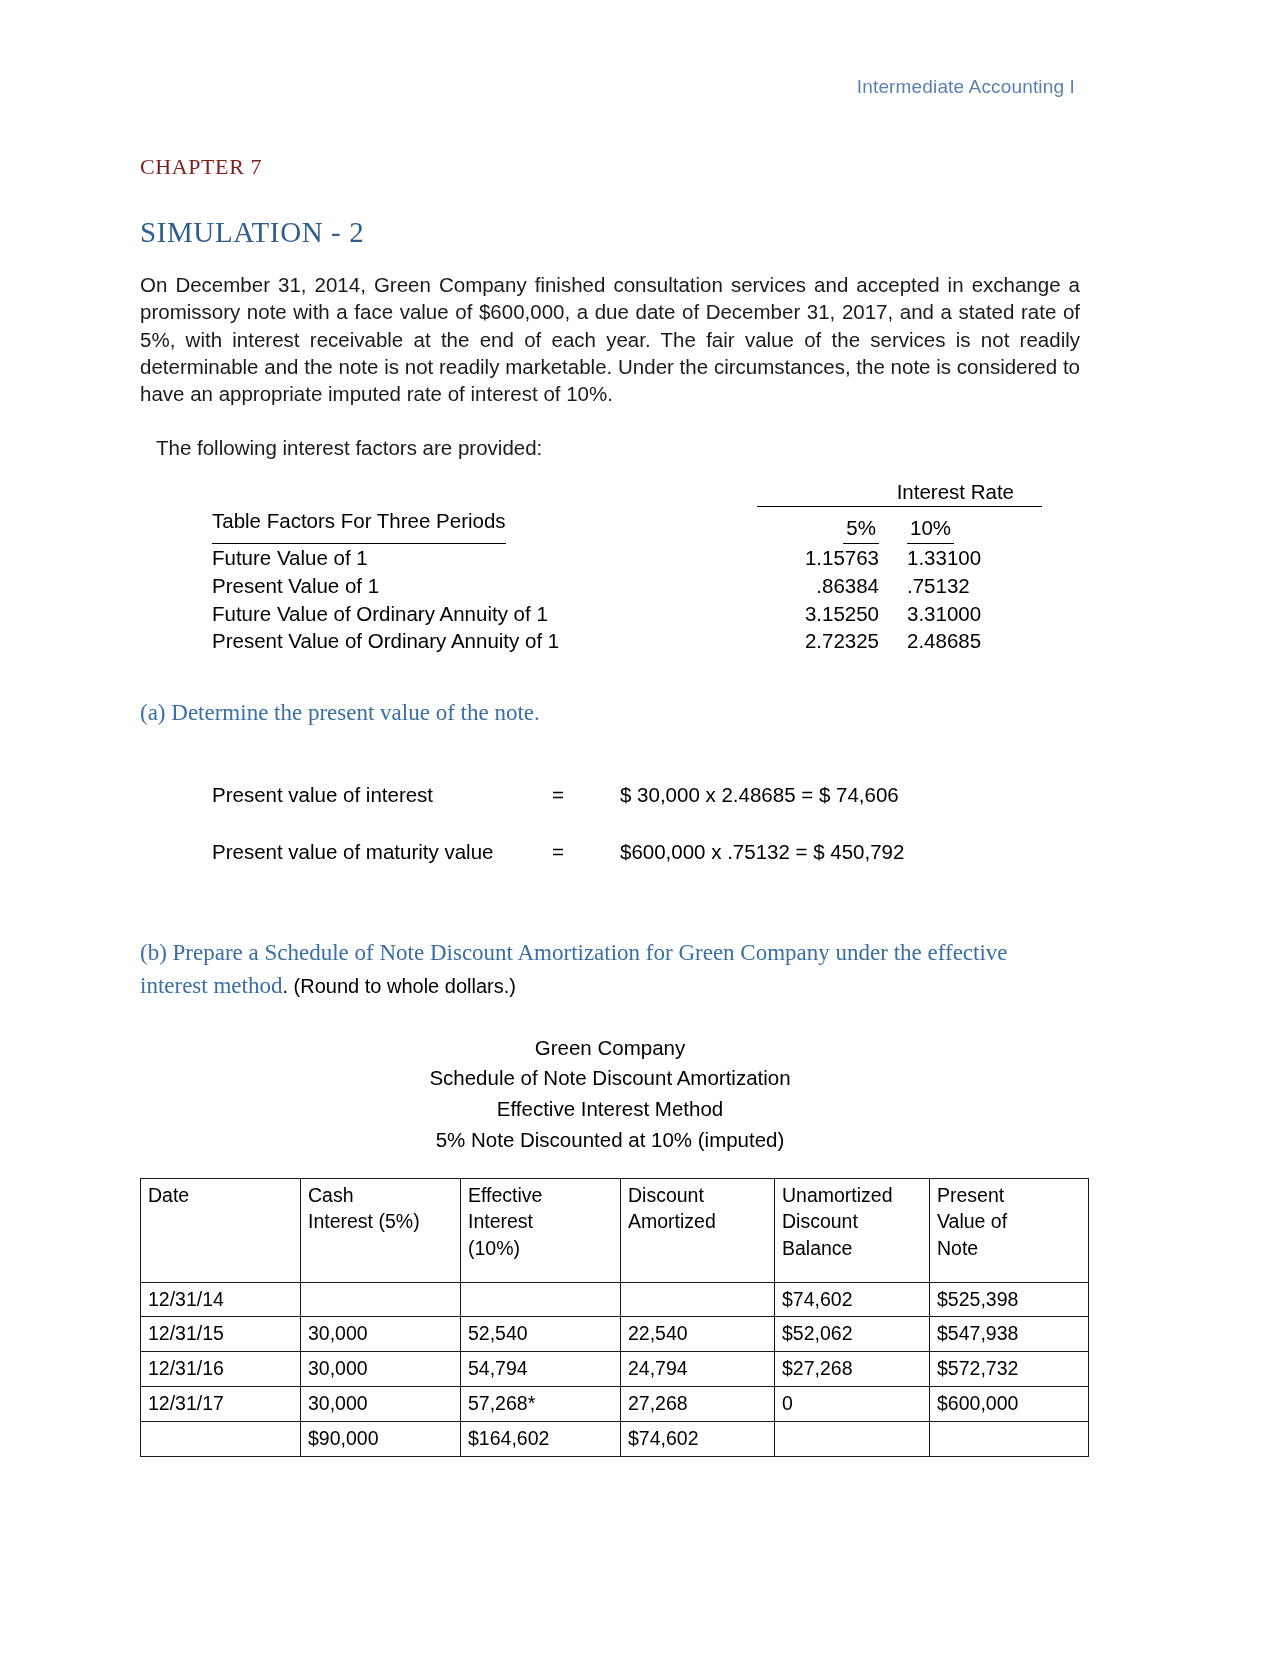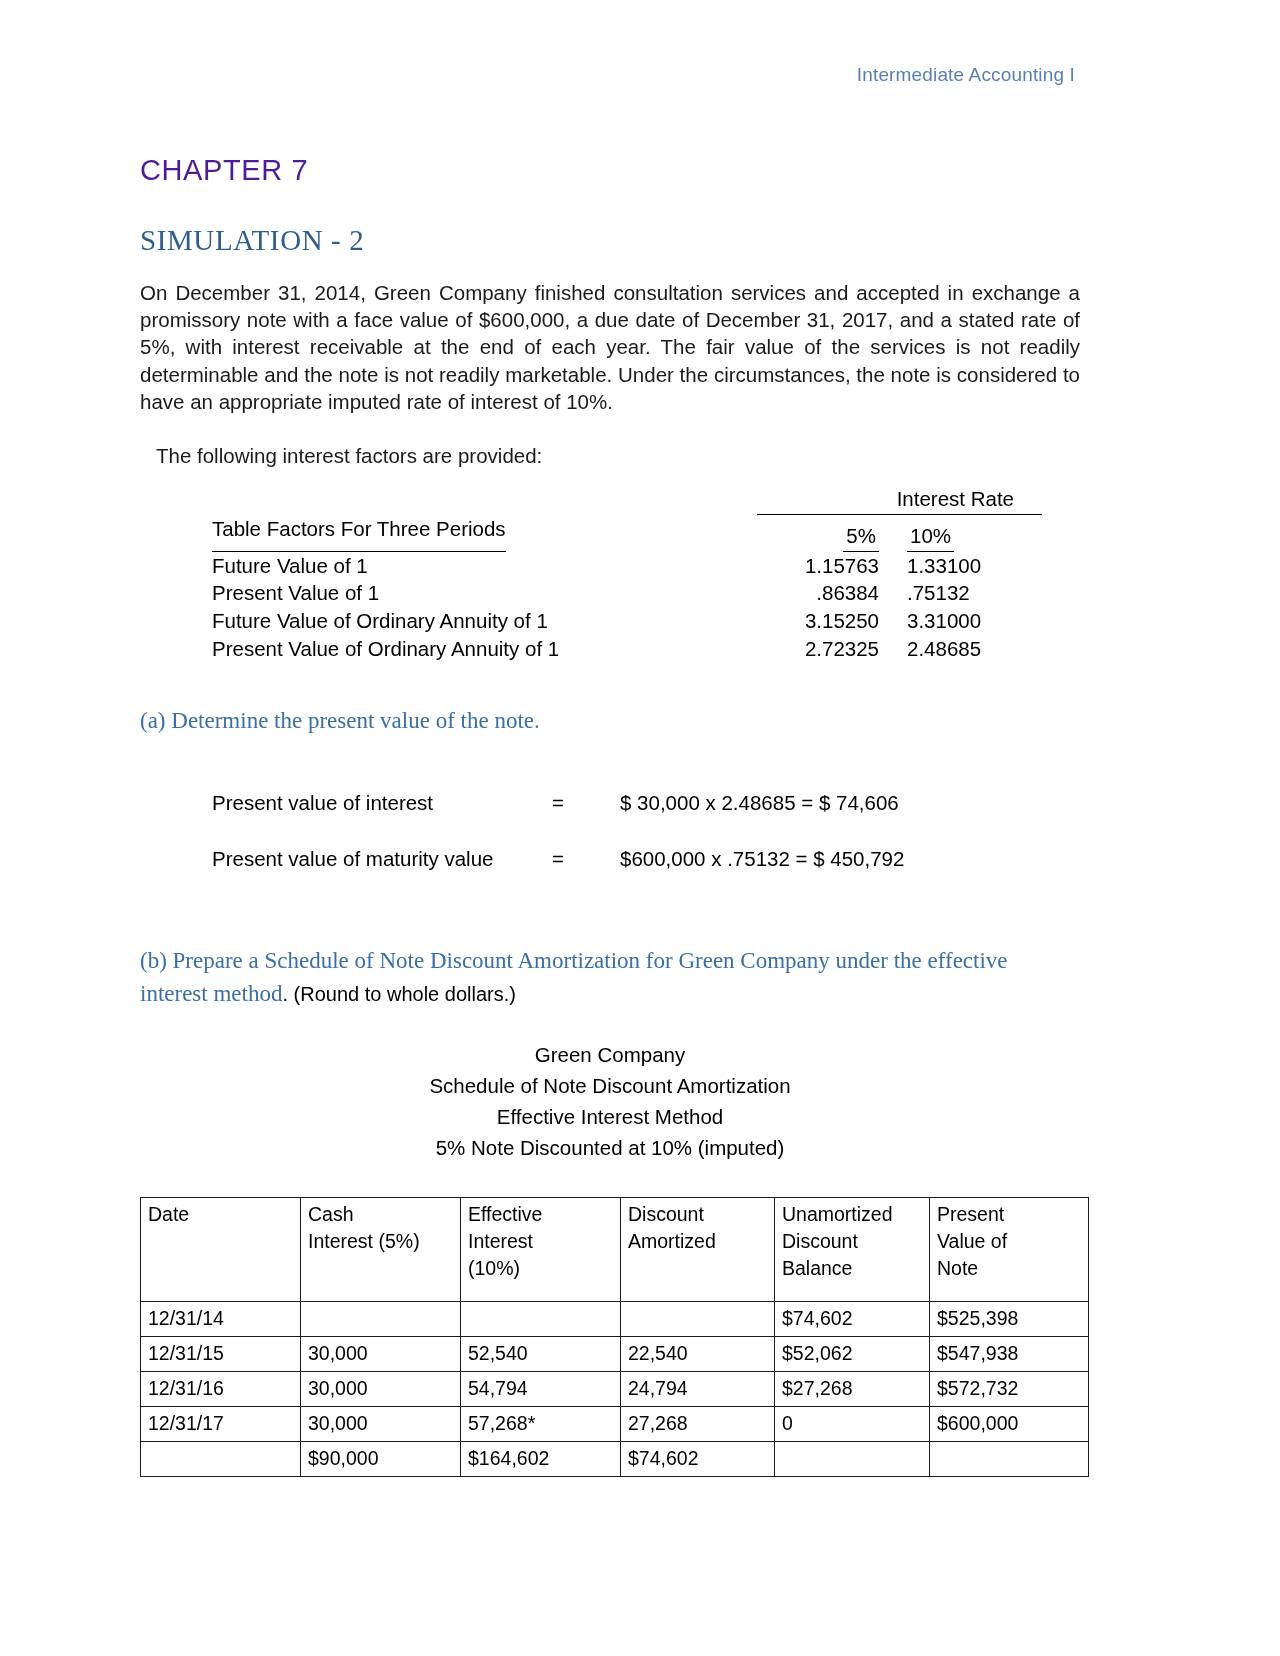--- a/index.html
+++ b/index.html
@@ -17,42 +17,42 @@
   .page {
     position: relative;
     width: 1280px;
     min-height: 1656px;
     padding: 0;
   }
 
   
   .doc-header {
     position: absolute;
-    top: 64px;
+    top: 76px;
     right: 205px;
     font-family: "Liberation Sans", sans-serif;
     font-size: 19px;
     color: #5b7fb0;
     letter-spacing: 0.15px;
     white-space: nowrap;
   }
 
   
   .content {
     position: absolute;
     left: 140px;
     top: 155px;
     width: 940px;
   }
 
   
   .chapter-title {
-    font-family: Liberation Sans, sans-serif;
-    font-size: 29px;
-    color: #4c1d95;
+    font-family: Liberation Serif, serif;
+    font-size: 22px;
+    color: #7f1d1d;
     letter-spacing: 0.6px;
     margin: 0 0 38px 0;
     font-weight: normal;
     line-height: 1.1;
   }
   .sim-title {
     font-family: "Liberation Serif", serif;
     font-size: 29px;
     color: #2e5f8f;
     letter-spacing: 0.6px;
@@ -132,21 +132,21 @@
     text-align: center;
     font-size: 20.5px;
     line-height: 1.5;
     margin: 0;
   }
 
   
   table.amort {
     border-collapse: collapse;
     width: 948px;
-    margin-top: 34px;
+    margin-top: 22px;
     font-size: 19.5px;
     table-layout: fixed;
   }
   table.amort th, table.amort td {
     border: 1.5px solid #1a1a1a;
     padding: 3px 7px 4px 7px;
     text-align: left;
     font-weight: normal;
     vertical-align: top;
     line-height: 1.38;

